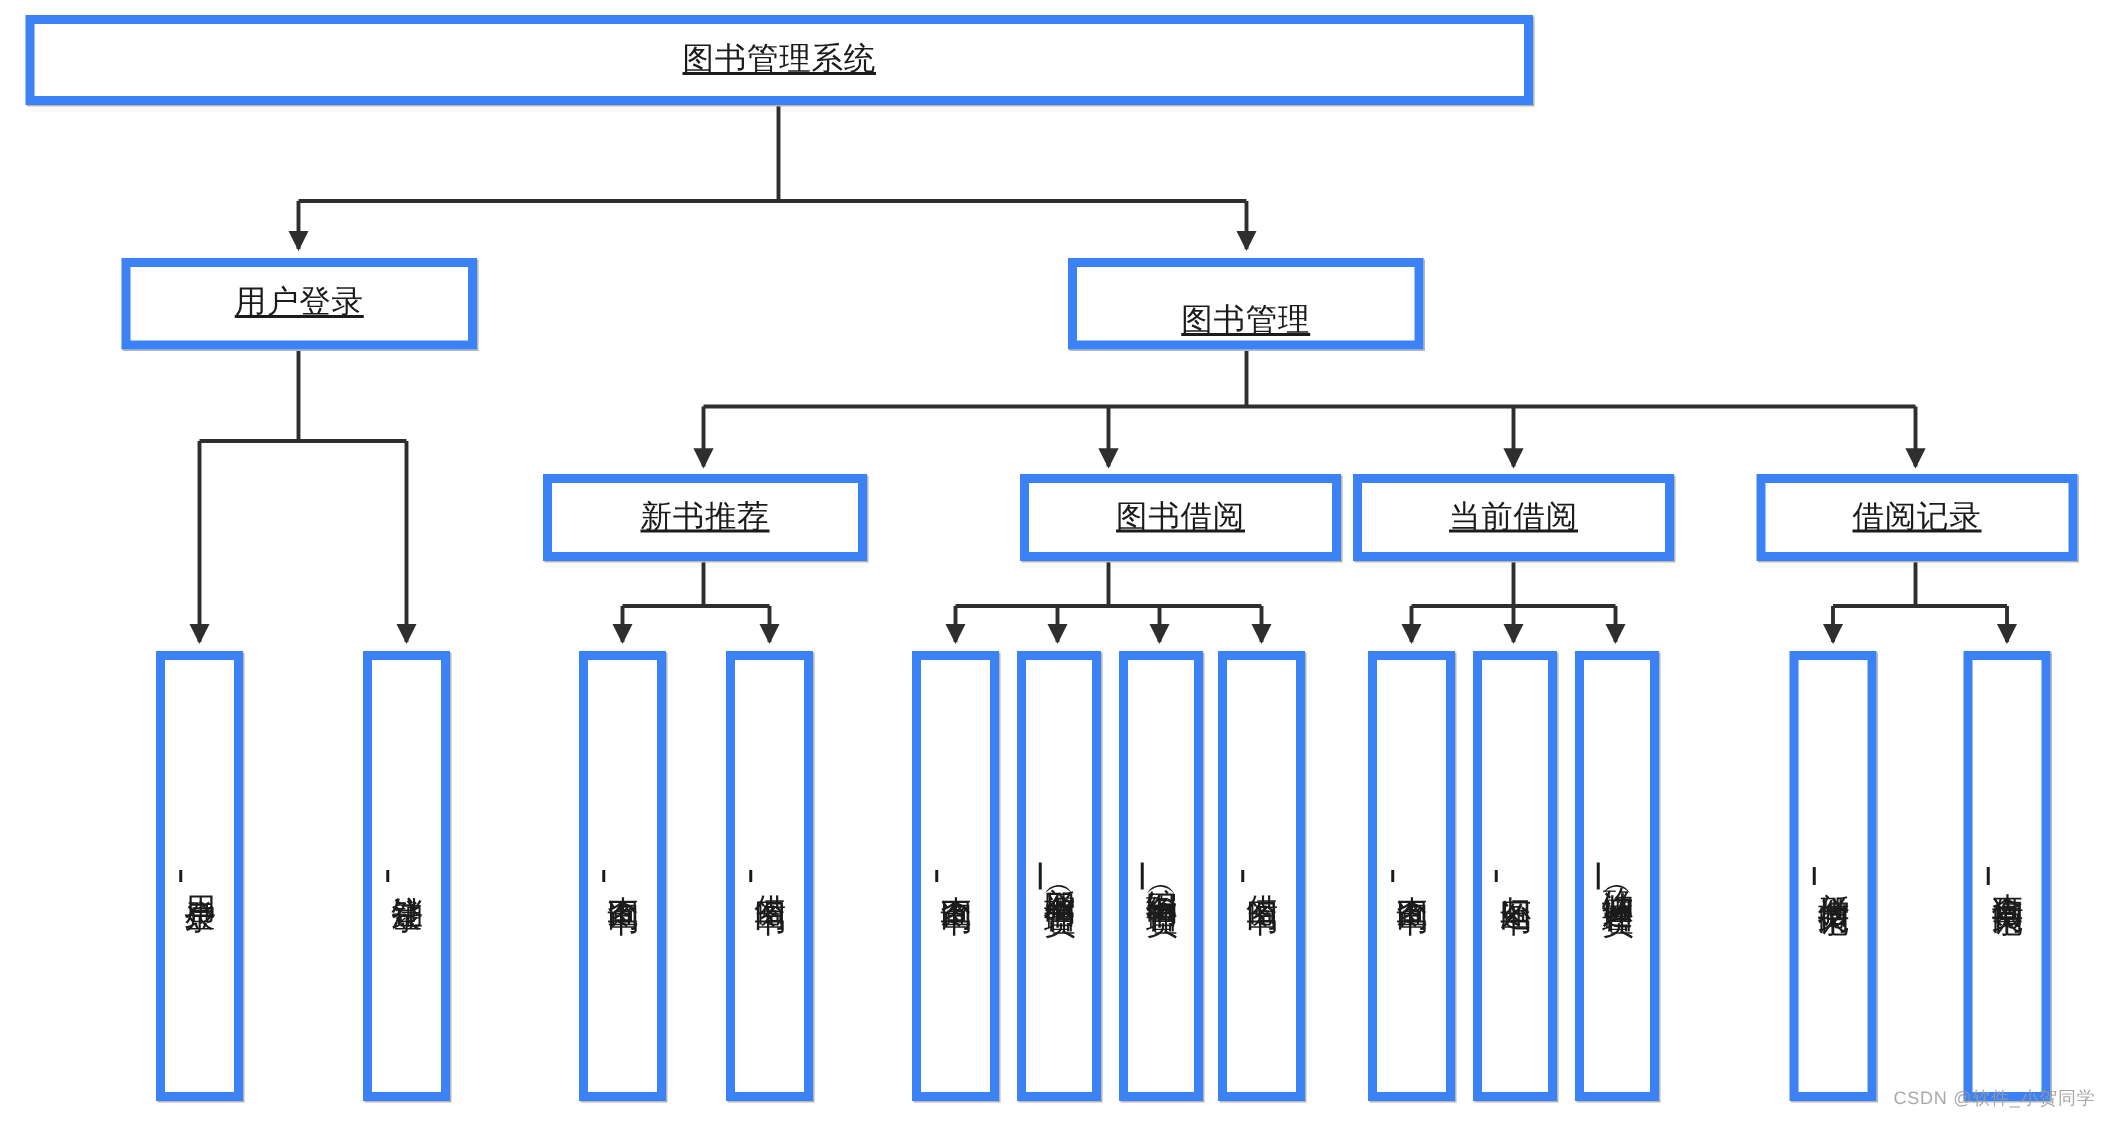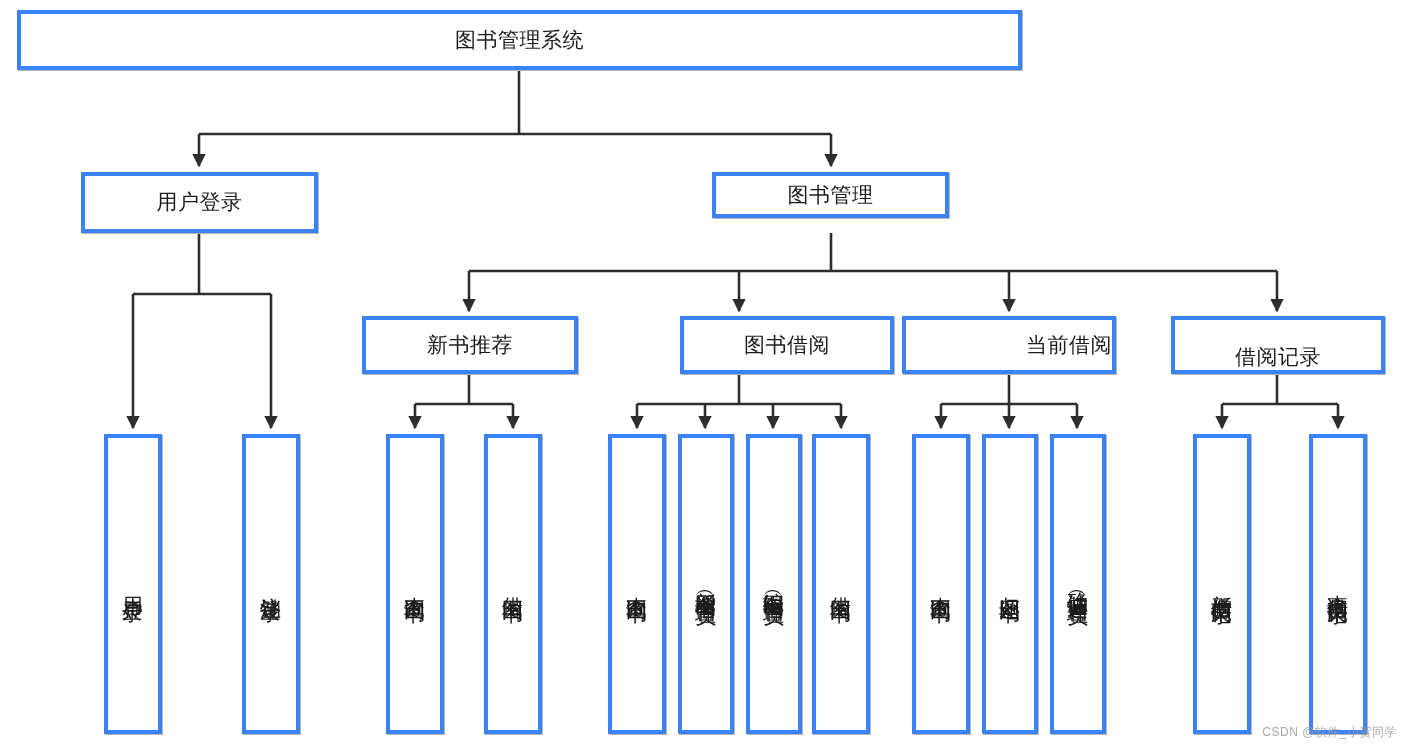--- a/index.html
+++ b/index.html
@@ -22,27 +22,28 @@
     left: 0;
     top: 0;
     width: 1405px;
     height: 747px;
     pointer-events: none;
   }
   .node {
     position: absolute;
     box-sizing: border-box;
     background: #ffffff;
-    border: 4px solid #3b82f6;
+    border: 6px solid #3b82f6;
     box-shadow: 1px 1px 0 0 #b6b6b6;
     display: flex;
     align-items: center;
     justify-content: center;
     color: #1b1b1b;
     line-height: 1.18;
+    text-decoration: underline;
   }
   .node.horiz {
     font-size: 21px;
     letter-spacing: 0.5px;
   }
   .node.vert {
     font-size: 21px;
     letter-spacing: 2px;
   }
   .node.vert .vtext {
@@ -120,34 +121,34 @@
     </g>
   </svg>
 
   <div class="node horiz" style="left:17px; top:10px; width:1005px; height:60px;">
     <span class="htext">图书管理系统</span>
   </div>
 
   <div class="node horiz" style="left:81px; top:172px; width:237px; height:61px;">
     <span class="htext">用户登录</span>
   </div>
-  <div class="node horiz" style="left:712px; top:172px; width:237px; height:46px;">
+  <div class="node horiz" style="left:712px; top:172px; width:237px; height:61px;align-items:flex-end;">
     <span class="htext">图书管理</span>
   </div>
 
   <div class="node horiz" style="left:362px; top:316px; width:216px; height:58px;">
     <span class="htext">新书推荐</span>
   </div>
   <div class="node horiz" style="left:633px; top:316px; width:214px; height:58px;margin-left:47px;">
     <span class="htext">图书借阅</span>
   </div>
-  <div class="node horiz" style="left:902px; top:316px; width:214px; height:58px;justify-content:flex-end;">
+  <div class="node horiz" style="left:902px; top:316px; width:214px; height:58px;">
     <span class="htext">当前借阅</span>
   </div>
-  <div class="node horiz" style="left:1171px; top:316px; width:214px; height:58px;align-items:flex-end;">
+  <div class="node horiz" style="left:1171px; top:316px; width:214px; height:58px;">
     <span class="htext">借阅记录</span>
   </div>
 
   <div class="node vert" style="left:104px; top:434px; width:58px; height:300px;">
     <span class="vtext">用户登录</span>
   </div>
   <div class="node vert" style="left:242px; top:434px; width:58px; height:300px;">
     <span class="vtext">注销登录</span>
   </div>
 

